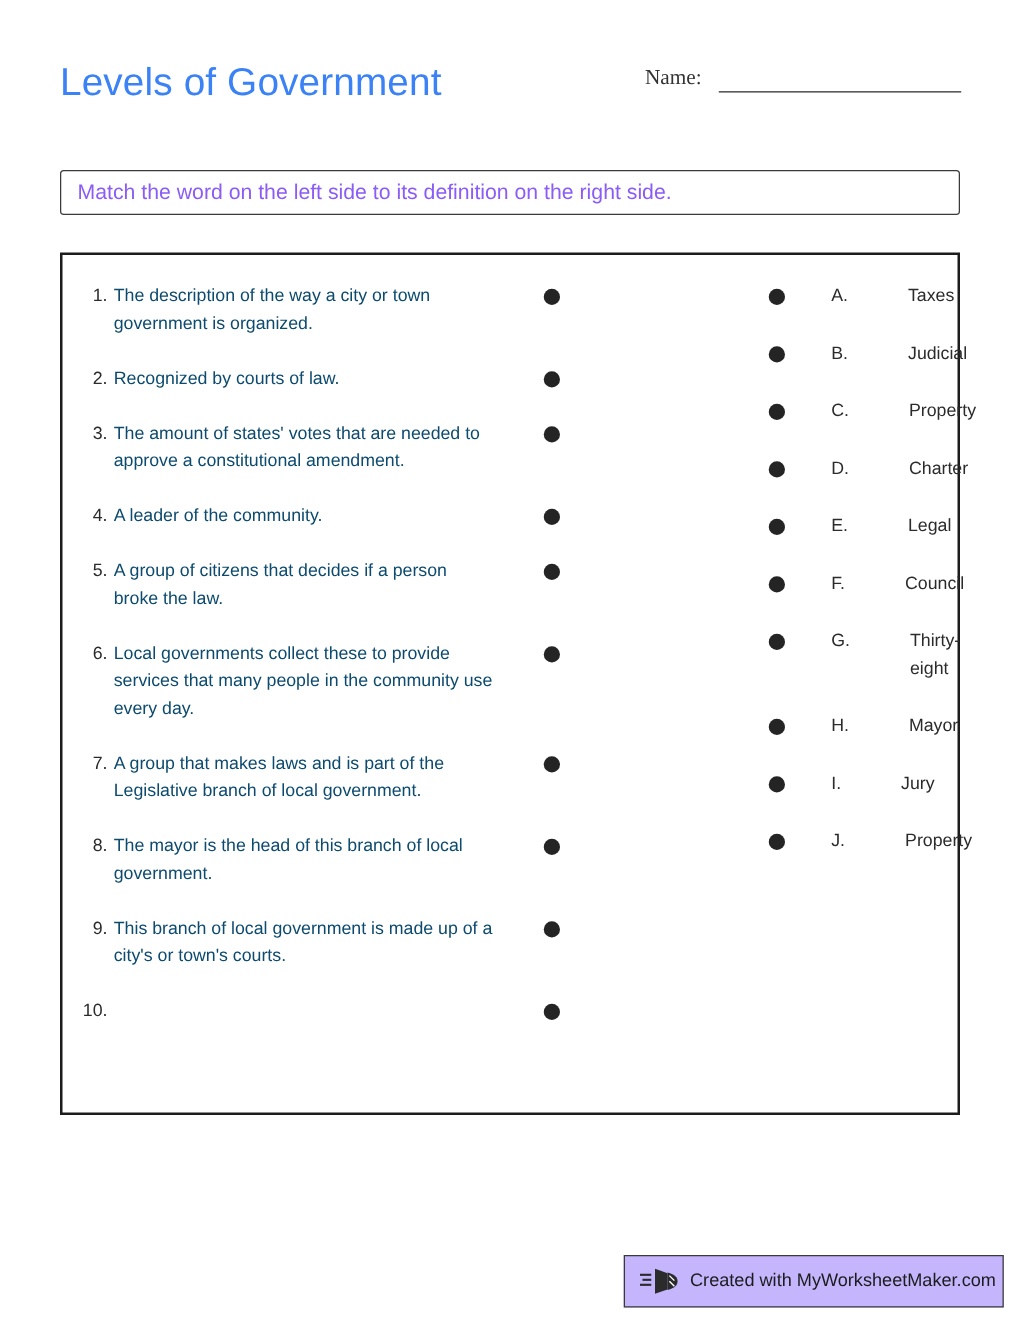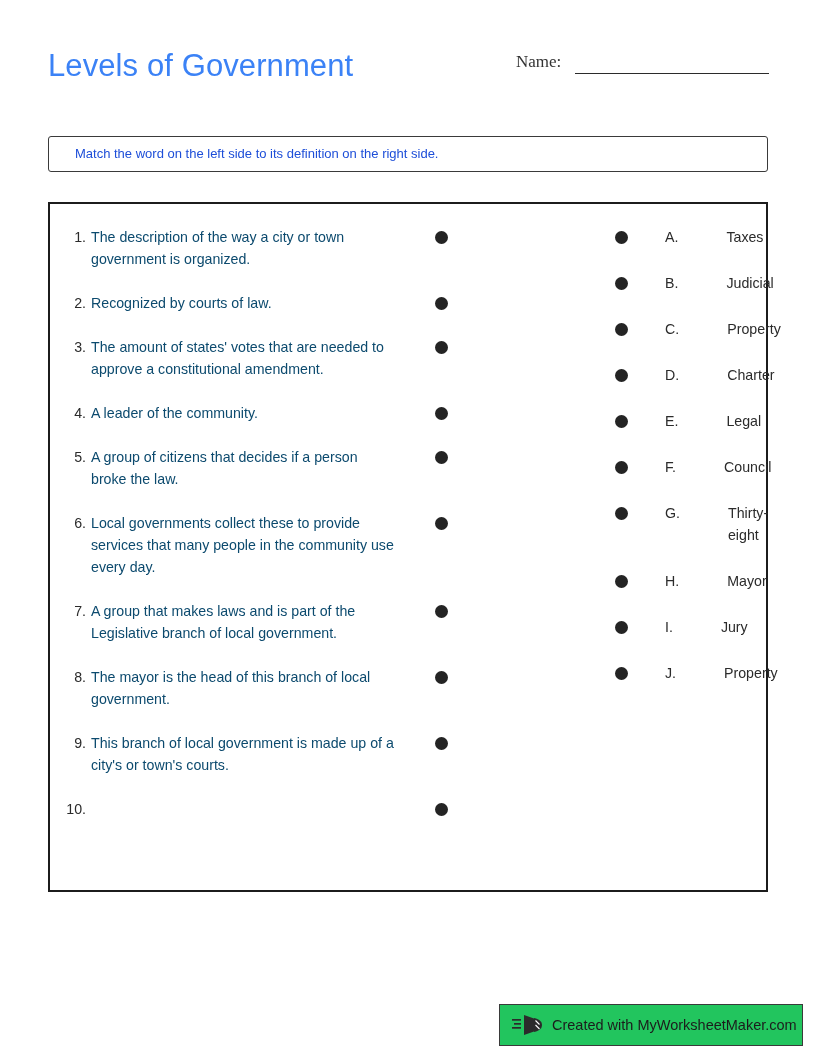--- a/index.html
+++ b/index.html
@@ -65,26 +65,26 @@
     top: 136px;
     width: 720px;
     height: 36px;
     border: 1.2px solid #3a3a3a;
     border-radius: 3px;
     box-sizing: border-box;
     background: #ffffff;
   }
   .instruction-text {
     position: absolute;
-    left: 26px;
+    left: 13px;
     top: 0;
     height: 34px;
     line-height: 34px;
-    font-size: 13px;
-    color: #1d4ed8;
+    font-size: 17px;
+    color: #8b5cf6;
   }
 
   
   .match-panel {
     position: absolute;
     left: 48px;
     top: 202px;
     width: 720px;
     height: 690px;
     border: 2.2px solid #1c1c1c;
@@ -180,21 +180,21 @@
 
   
   .footer-badge {
     position: absolute;
     left: 499px;
     top: 1004px;
     width: 304px;
     height: 42px;
     border: 1.2px solid #3a3a3a;
     box-sizing: border-box;
-    background: #22c55e;
+    background: #c4b5fd;
     display: flex;
     align-items: center;
   }
   .badge-logo {
     flex: 0 0 auto;
     width: 34px;
     height: 26px;
     margin-left: 12px;
     margin-right: 6px;
     position: relative;

